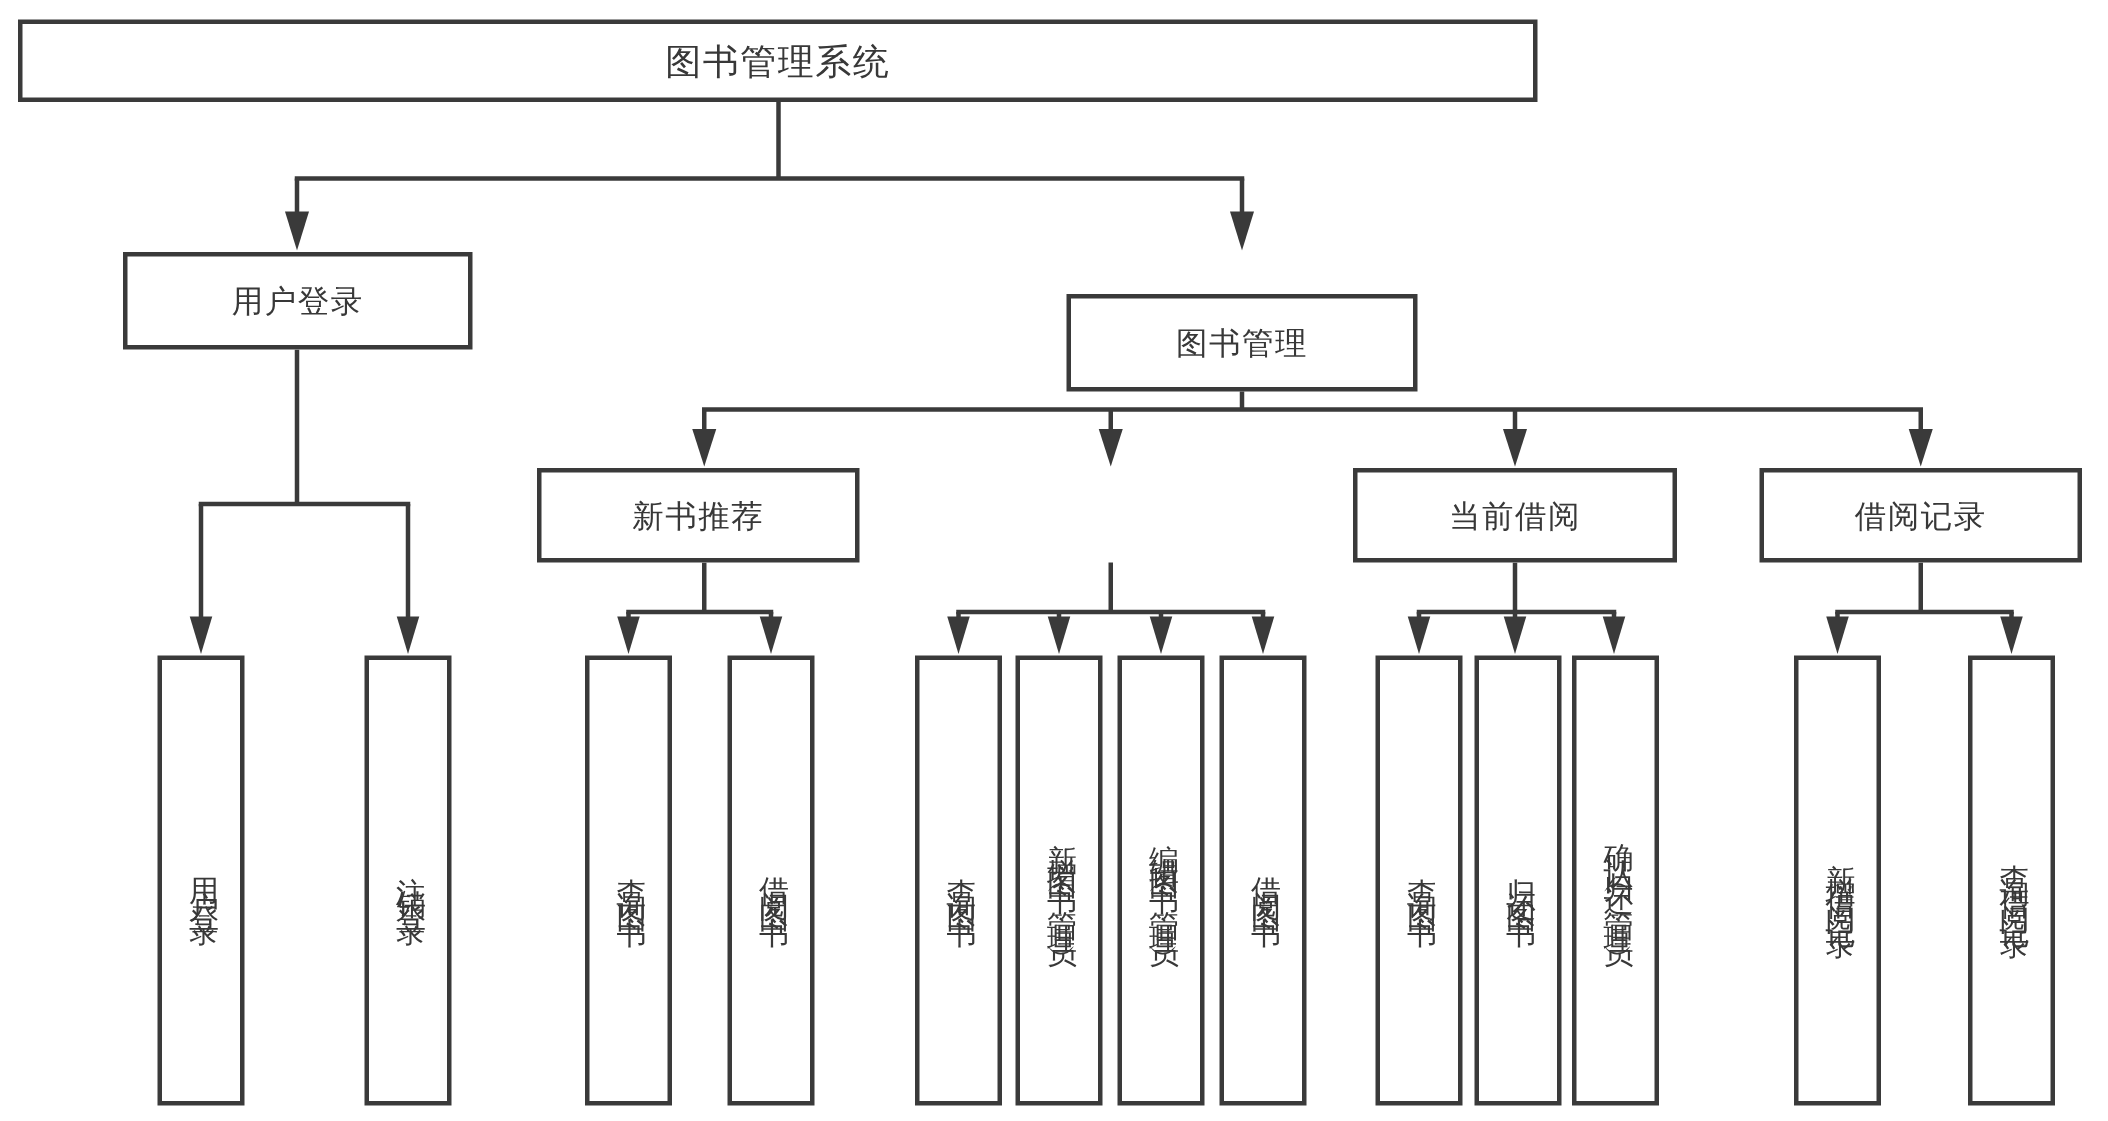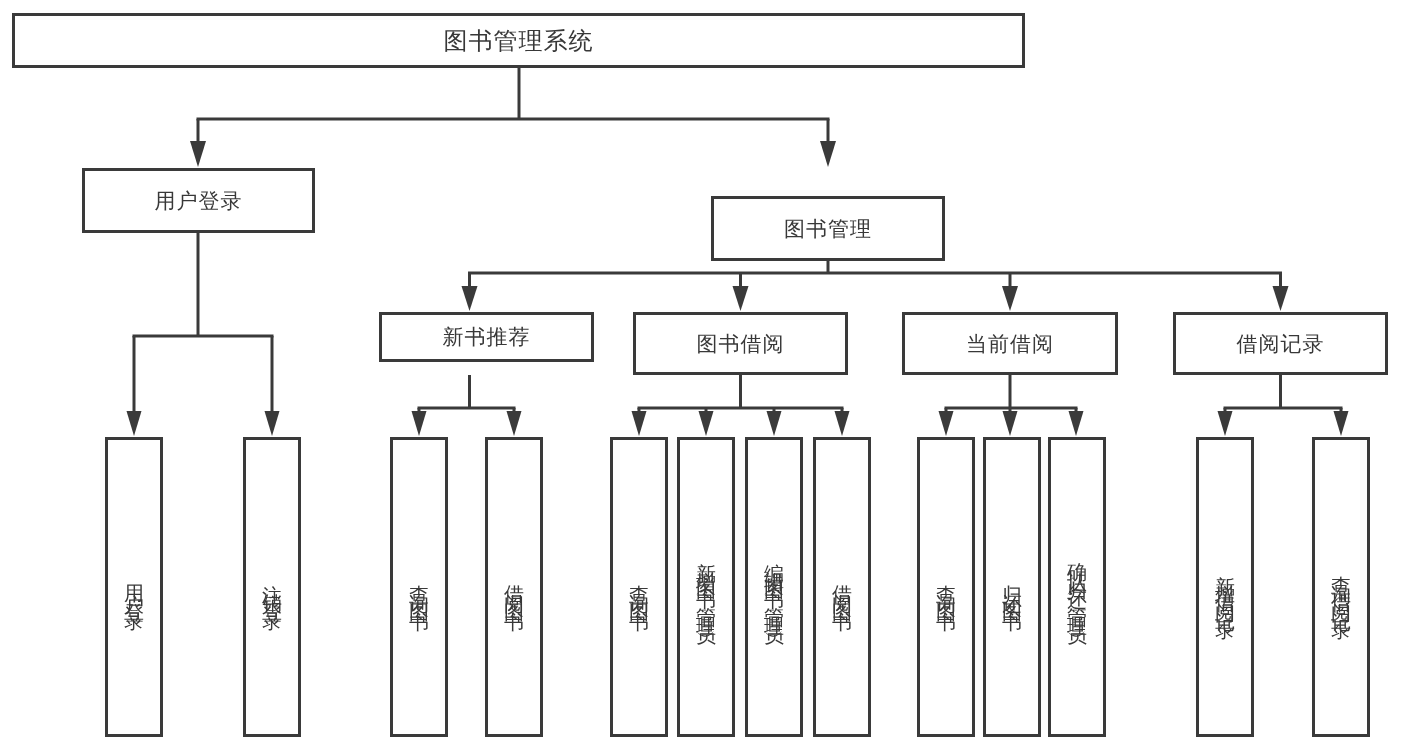--- a/index.html
+++ b/index.html
@@ -1,20 +1,20 @@
 <!DOCTYPE html>
 <html><head>
 <meta charset="utf-8">
 <style>
   html,body{margin:0;padding:0;background:#ffffff;}
   .stage{
     position:relative;
     width:1405px;height:747px;
     background:#ffffff;
-    font-family:Liberation Sans, sans-serif;
+    font-family:Liberation Mono, monospace;
     overflow:hidden;
   }
   .connectors{position:absolute;left:0;top:0;width:1405px;height:747px;}
   .ln{stroke:#3a3a3a;stroke-width:3;fill:none;}
   .ah{fill:#3a3a3a;stroke:none;}
   .box{
     position:absolute;
     box-sizing:border-box;
     border:3px solid #3a3a3a;
     background:#ffffff;
@@ -109,22 +109,21 @@
     <path class="ln" d="M1341 408 V414"></path>
     <path class="ah" d="M1225 436 l-7.5 -25 h15 Z"></path>
     <path class="ah" d="M1341 436 l-7.5 -25 h15 Z"></path>
   </svg>
 
   <div class="box root-box" style="left:12px;top:13px;width:1013px;height:55px;">图书管理系统</div>
 
   <div class="box h-box" style="left:82px;top:168px;width:233px;height:65px;">用户登录</div>
   <div class="box h-box" style="left:711px;top:168px;width:234px;height:65px;margin-top:28px;">图书管理</div>
 
-  <div class="box h-box" style="left:379px;top:312px;width:215px;height:50px;">新书推荐</div>
-  <div class="box h-box" style="left:633px;top:312px;width:215px;height:63px;">图书借阅</div>
+  <div class="box h-box" style="left:358px;top:312px;width:215px;height:63px;">新书推荐</div>
   <div class="box h-box" style="left:902px;top:312px;width:216px;height:63px;">当前借阅</div>
   <div class="box h-box" style="left:1173px;top:312px;width:215px;height:63px;">借阅记录</div>
 
   <div class="box leaf" style="left:105px;top:437px;width:58px;height:300px;">用户登录</div>
   <div class="box leaf" style="left:243px;top:437px;width:58px;height:300px;">注销登录</div>
 
   <div class="box leaf" style="left:390px;top:437px;width:58px;height:300px;">查询图书</div>
   <div class="box leaf" style="left:485px;top:437px;width:58px;height:300px;">借阅图书</div>
 
   <div class="box leaf" style="left:610px;top:437px;width:58px;height:300px;">查询图书</div>

